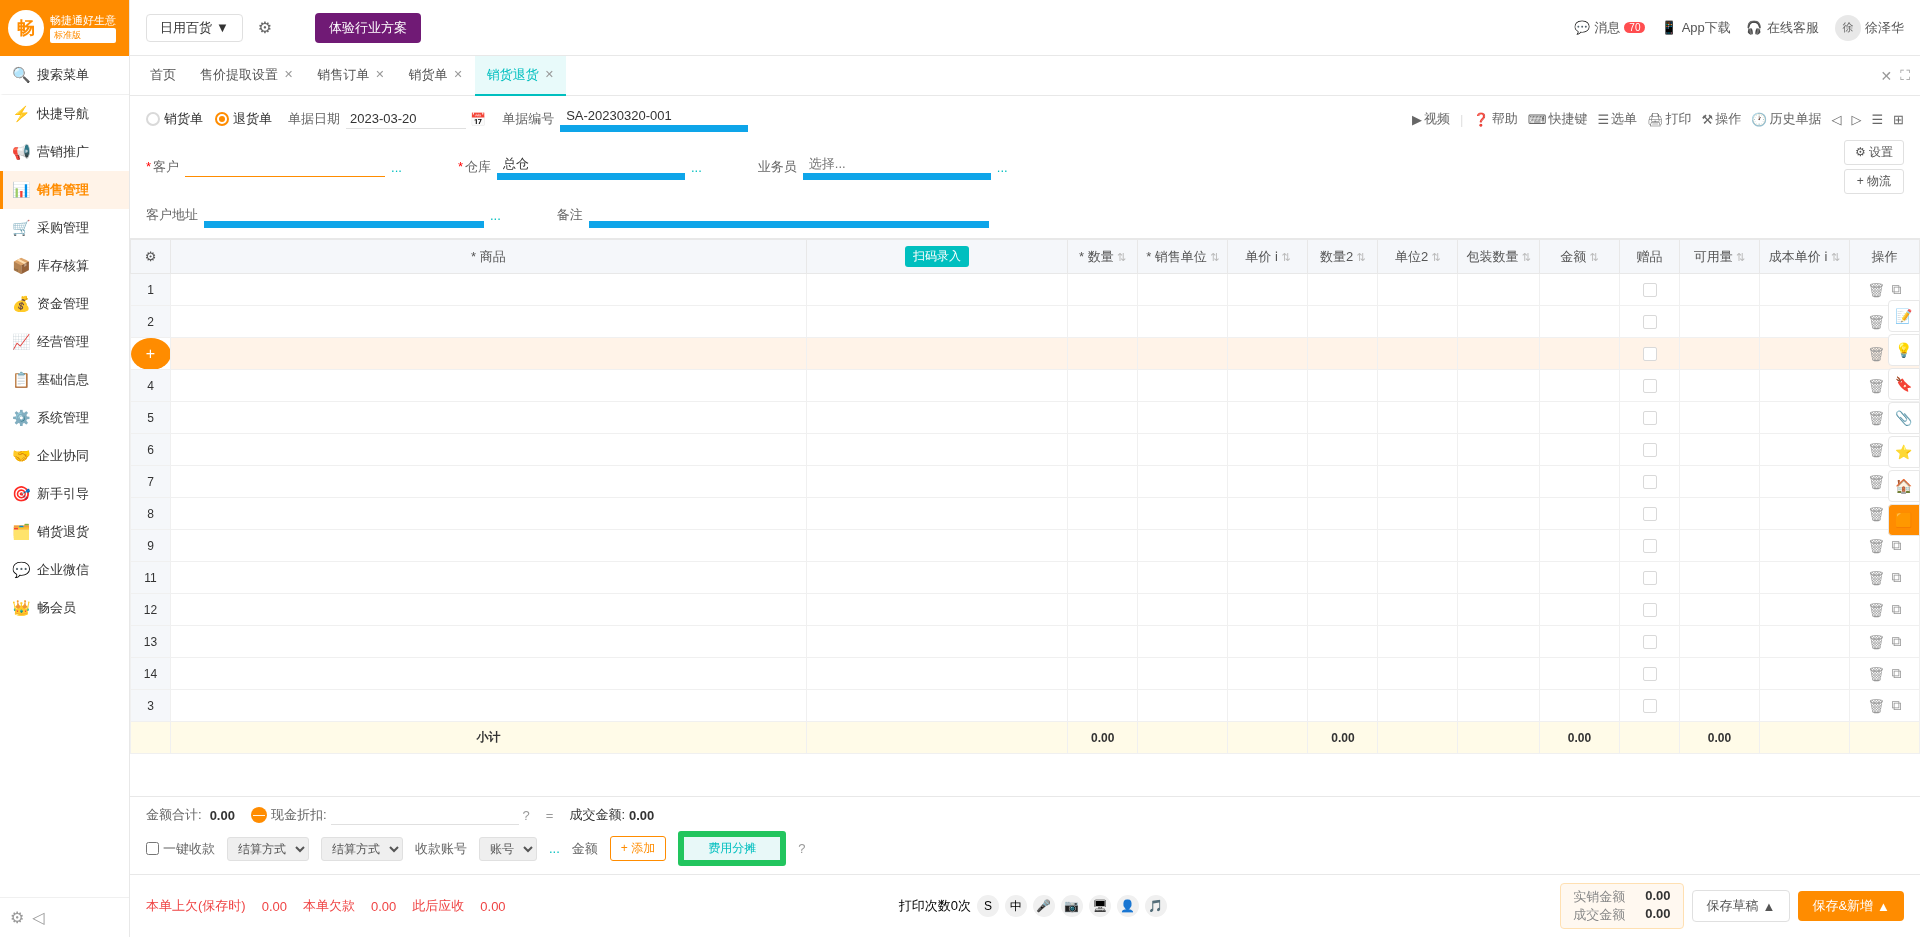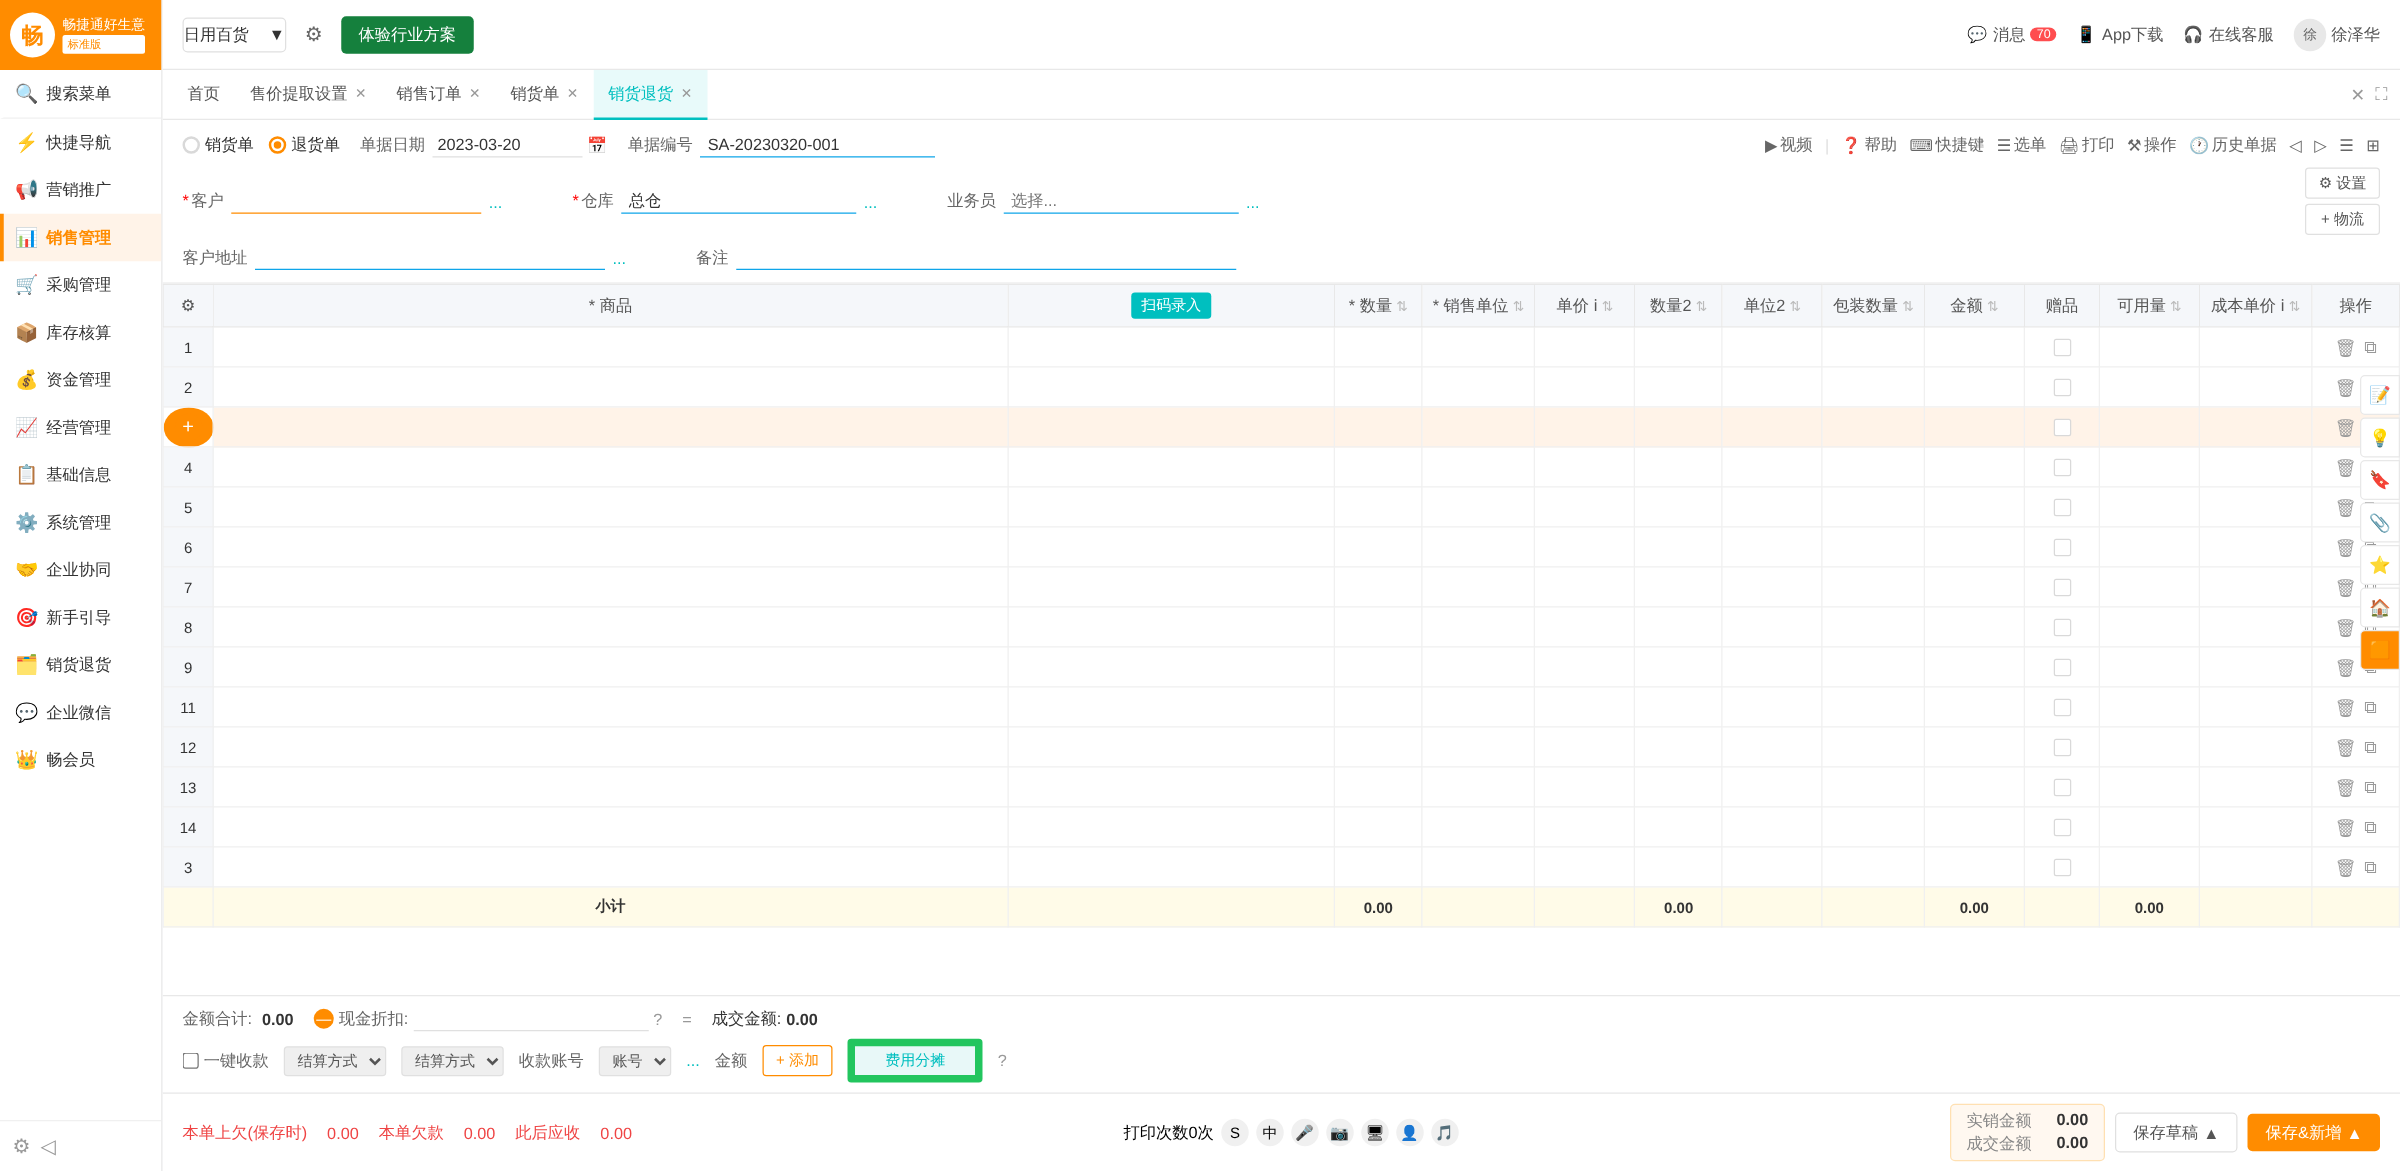--- a/index.html
+++ b/index.html
@@ -18,23 +18,23 @@
     .sidebar-item-icon { width: 18px; height: 18px; display: flex; align-items: center; justify-content: center; font-size: 15px; }
     .sidebar-bottom { margin-top: auto; padding: 10px; display: flex; gap: 8px; border-top: 1px solid #f0f0f0; }
     .sidebar-bottom-btn { color: #999; cursor: pointer; font-size: 16px; }
 
     
     .main { flex: 1; display: flex; flex-direction: column; overflow: hidden; }
 
     
     .top-bar { height: 56px; background: #fff; display: flex; align-items: center; justify-content: space-between; padding: 0 16px; border-bottom: 1px solid #e8e8e8; flex-shrink: 0; }
     .top-bar-left { display: flex; align-items: center; gap: 8px; }
-    .top-bar-select { display: flex; align-items: center; gap: 16px; padding: 4px 0; border: 1px solid #e0e0e0; border-radius: 4px; color: #333; cursor: pointer; background: #fff; }
+    .top-bar-select { display: flex; align-items: center; gap: 4px; padding: 4px 13px; border: 1px solid #e0e0e0; border-radius: 4px; color: #333; cursor: pointer; background: #fff; }
     .top-bar-gear { width: 28px; height: 28px; display: flex; align-items: center; justify-content: center; cursor: pointer; color: #666; font-size: 16px; }
-    .top-bar-btn { background: #15803d; color: #fff; border: none; padding: 6px 14px; border-radius: 4px; cursor: pointer; font-size: 13px; }
+    .top-bar-btn { background: #701a75; color: #fff; border: none; padding: 6px 14px; border-radius: 4px; cursor: pointer; font-size: 13px; margin-left: 28px; }
     .top-bar-right { display: flex; align-items: center; gap: 16px; color: #555; }
     .top-bar-right-item { display: flex; align-items: center; gap: 4px; cursor: pointer; }
     .badge { background: #ff4d4f; color: #fff; border-radius: 10px; padding: 0 5px; font-size: 10px; min-width: 18px; text-align: center; }
     .avatar { width: 26px; height: 26px; background: #e8e8e8; border-radius: 50%; display: flex; align-items: center; justify-content: center; font-size: 11px; color: #666; }
 
     
     .tabs { display: flex; align-items: center; background: #fff; border-bottom: 1px solid #e8e8e8; flex-shrink: 0; padding: 0 8px; height: 40px; }
     .tab { padding: 0 12px; height: 40px; display: flex; align-items: center; gap: 4px; cursor: pointer; color: #555; border-bottom: 2px solid transparent; font-size: 13px; white-space: nowrap; }
     .tab.active { color: #00bfbf; border-bottom: 2px solid #00bfbf; background: #e8fafa; }
     .tab-close { font-size: 11px; color: #999; margin-left: 2px; }
@@ -49,21 +49,21 @@
     .form-row { display: flex; align-items: center; gap: 16px; margin-bottom: 8px; }
     .form-row:last-child { margin-bottom: 0; }
     .radio-group { display: flex; align-items: center; gap: 12px; }
     .radio-item { display: flex; align-items: center; gap: 4px; cursor: pointer; color: #333; }
     .radio-dot { width: 14px; height: 14px; border-radius: 50%; border: 2px solid #d9d9d9; display: flex; align-items: center; justify-content: center; }
     .radio-dot.active { border-color: #ff8c00; }
     .radio-dot.active::after { content: ''; width: 6px; height: 6px; background: #ff8c00; border-radius: 50%; }
     .form-field { display: flex; align-items: center; gap: 6px; }
     .form-label { color: #666; white-space: nowrap; }
     .form-label.required::before { content: '*'; color: #f00; margin-right: 2px; }
-    .form-input { border: none; border-bottom: 1px solid #0ea5e9; padding: 2px 6px; min-width: 120px; color: #333; outline: none; background: transparent; }
+    .form-input { border: none; border-bottom: 7px solid #0ea5e9; padding: 2px 6px; min-width: 120px; color: #333; outline: none; background: transparent; }
     .form-input-dots { color: #00bfbf; cursor: pointer; }
     .form-date { display: flex; align-items: center; gap: 4px; }
     .form-date input { border: none; border-bottom: 1px solid #e0e0e0; padding: 2px 4px; width: 90px; background: transparent; }
     .form-toolbar { margin-left: auto; display: flex; align-items: center; gap: 10px; color: #666; font-size: 12px; }
     .form-toolbar-item { display: flex; align-items: center; gap: 2px; cursor: pointer; }
     .form-action-btn { background: #fff; border: 1px solid #e0e0e0; padding: 3px 10px; border-radius: 3px; cursor: pointer; color: #555; font-size: 12px; white-space: nowrap; }
 
     
     .table-wrap { flex: 1; overflow: auto; background: #fff; margin: 0; }
     .data-table { width: 100%; border-collapse: collapse; }

